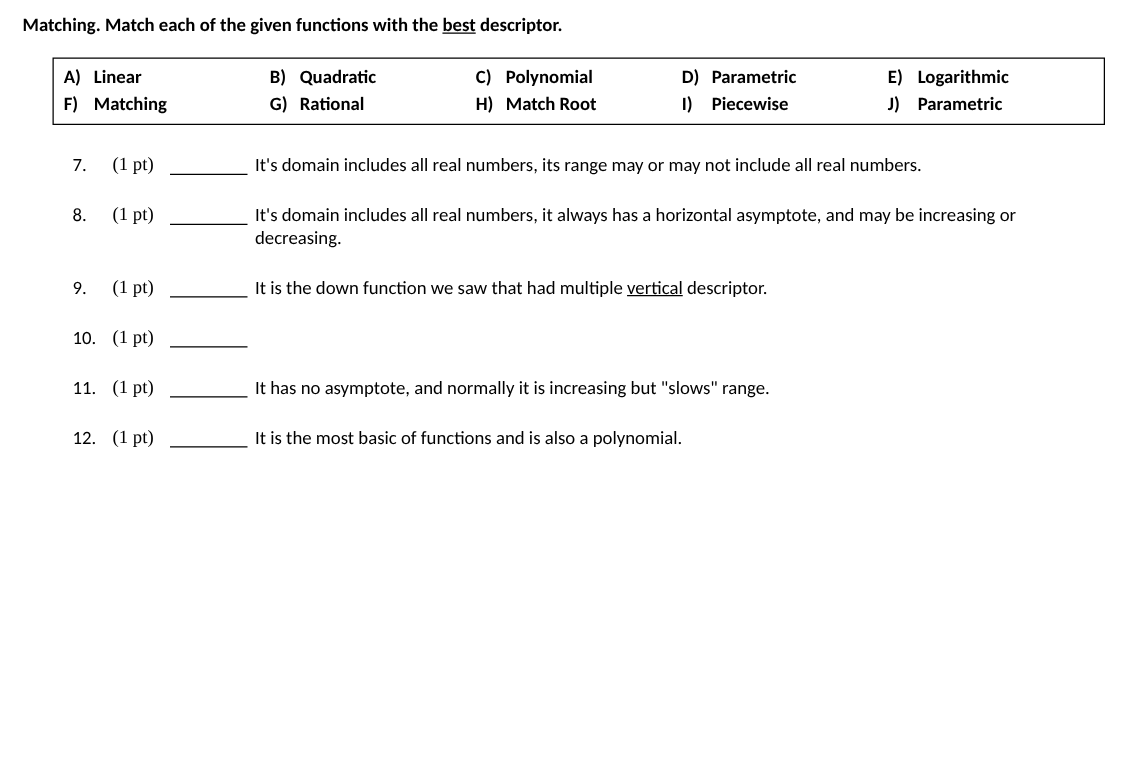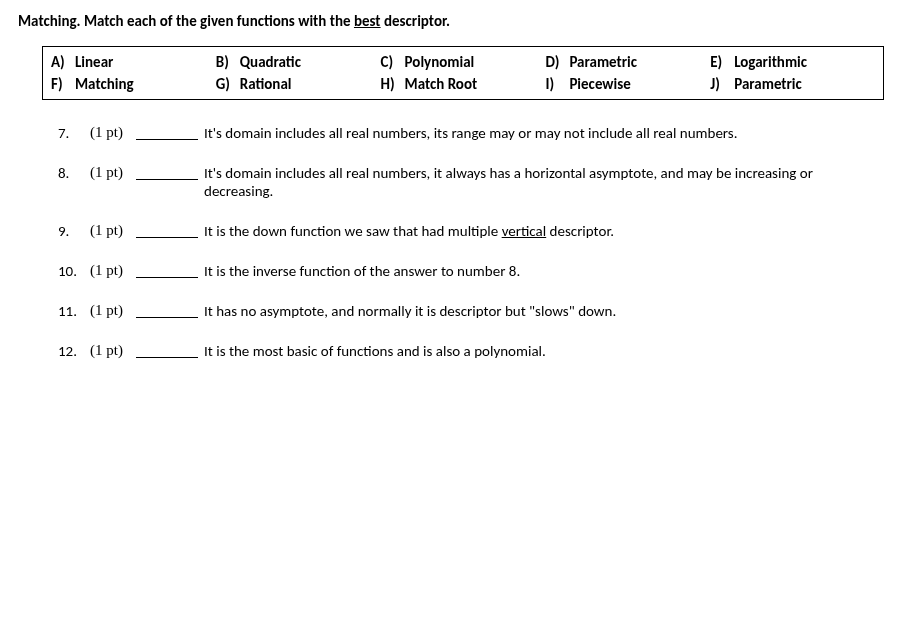--- a/index.html
+++ b/index.html
@@ -149,28 +149,27 @@
     <span class="q-blank"></span>
     <span class="q-text">
       <span>It is the down function we saw that had multiple </span><span class="underline">vertical</span><span> descriptor.</span>
     </span>
   </div>
 
   <div class="question">
     <span class="q-number">10.</span>
     <span class="q-points">(1 pt)</span>
     <span class="q-blank"></span>
-    <span class="q-text">It is the inverse function of the answer to number 8.</span>
   </div>
 
   <div class="question">
     <span class="q-number">11.</span>
     <span class="q-points">(1 pt)</span>
     <span class="q-blank"></span>
-    <span class="q-text">It has no asymptote, and normally it is descriptor but "slows" down.</span>
+    <span class="q-text">It has no asymptote, and normally it is increasing but "slows" range.</span>
   </div>
 
   <div class="question">
     <span class="q-number">12.</span>
     <span class="q-points">(1 pt)</span>
     <span class="q-blank"></span>
     <span class="q-text">It is the most basic of functions and is also a polynomial.</span>
   </div>
 
 </div>

